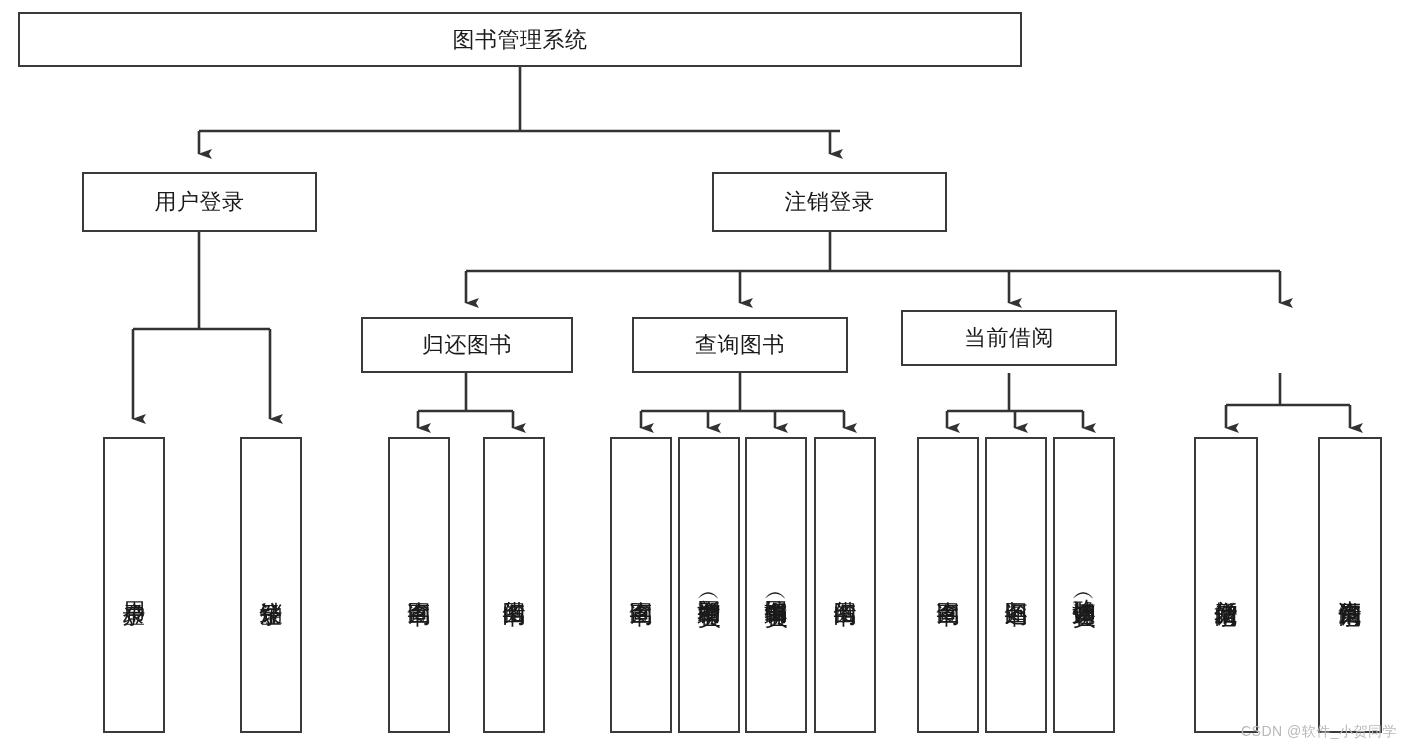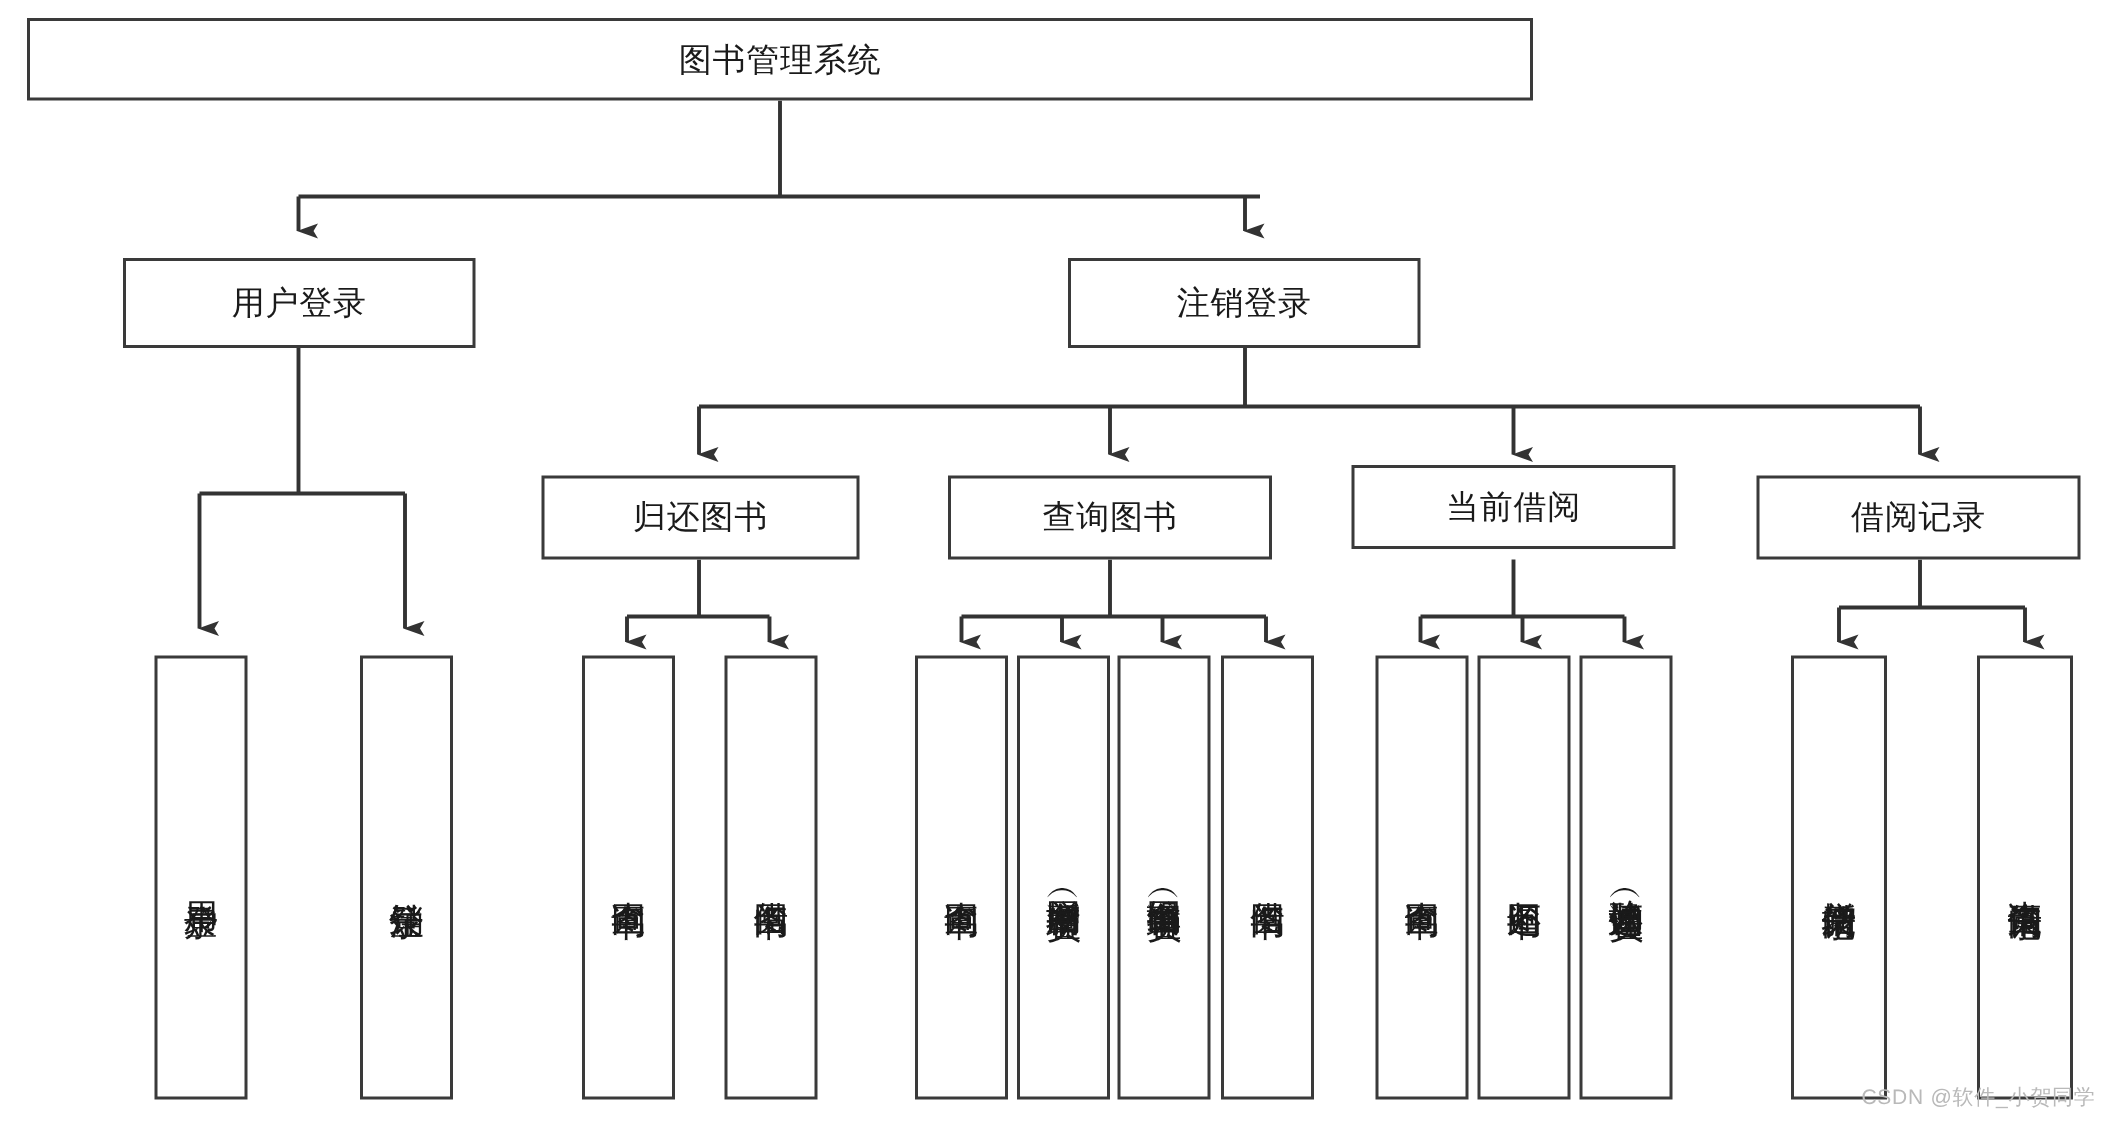--- a/index.html
+++ b/index.html
@@ -139,23 +139,20 @@
 
   <div class="node" style="left:361px; top:317px; width:212px; height:56px;">
     <span class="label">归还图书</span>
   </div>
   <div class="node" style="left:632px; top:317px; width:216px; height:56px;">
     <span class="label">查询图书</span>
   </div>
   <div class="node" style="left:901px; top:310px; width:216px; height:56px;">
     <span class="label">当前借阅</span>
   </div>
-  <div class="node" style="left:1171px; top:317px; width:216px; height:56px;">
-    <span class="label">借阅记录</span>
-  </div>
 
   <div class="node leaf" style="left:103px; top:437px; width:62px; height:296px;">
     <span class="label">用户登录</span>
   </div>
   <div class="node leaf" style="left:240px; top:437px; width:62px; height:296px;">
     <span class="label">注销登录</span>
   </div>
 
   <div class="node leaf" style="left:388px; top:437px; width:62px; height:296px;">
     <span class="label">查询图书</span>

